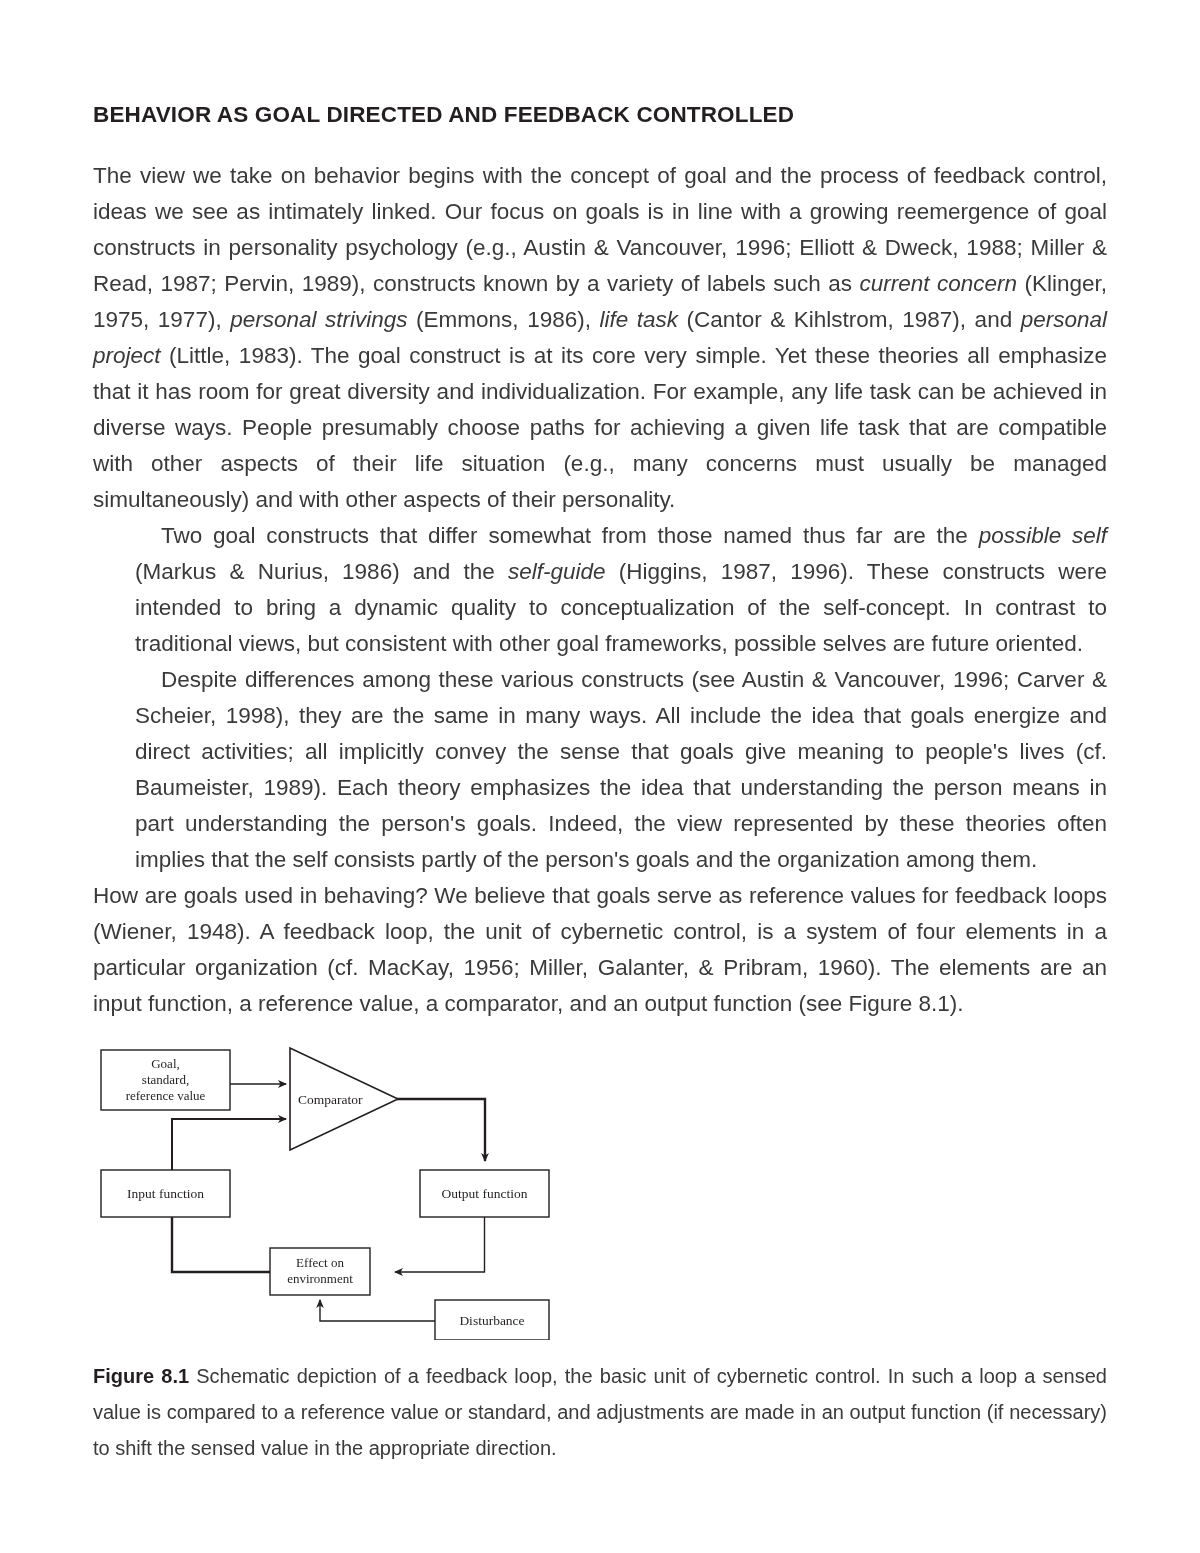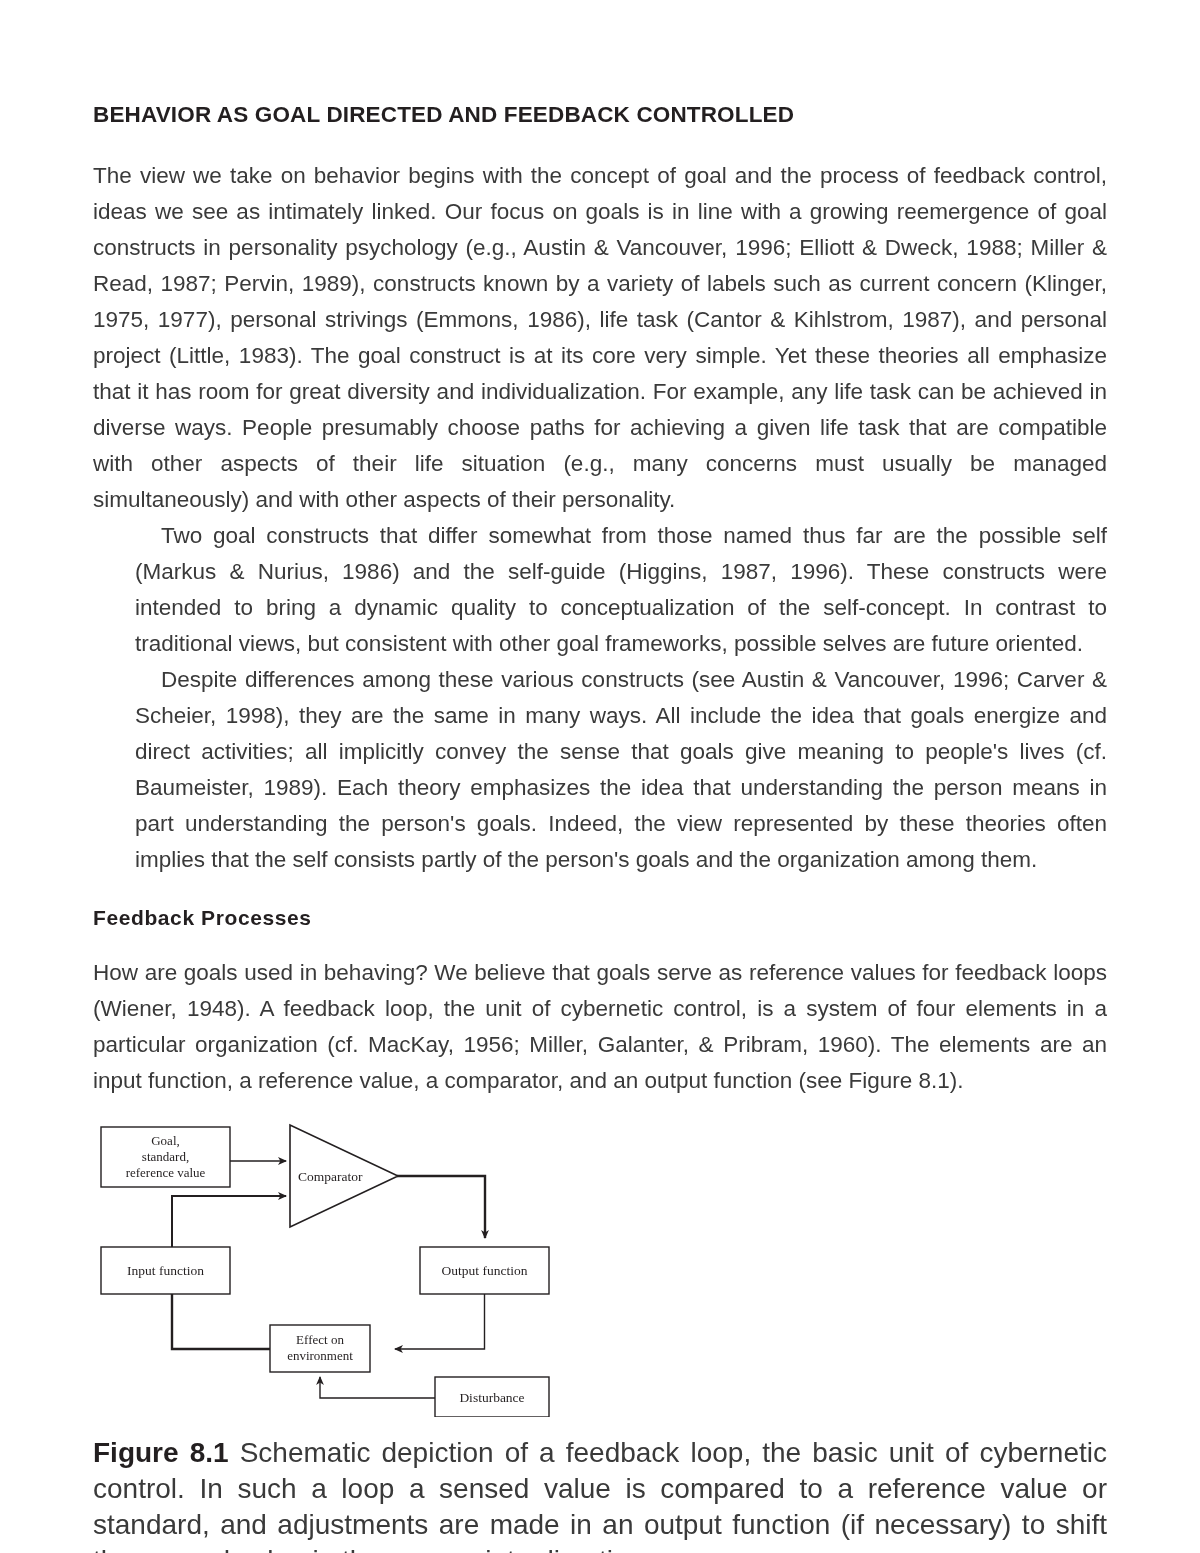--- a/index.html
+++ b/index.html
@@ -50,47 +50,46 @@
     margin: 25px 0 22px 0;
     color: #231f20;
   }
   .fig-wrap {
     margin: 18px 0 0 0;
     position: relative;
     height: 300px;
     text-decoration: underline;
   }
   .figure-caption {
-    font-size: 28px;
+    font-size: 20px;
     line-height: 36px;
     text-align: justify;
     margin: 18px 0 0 0;
     color: #3a3a3a;
   }
   .figure-caption .fig-label {
     font-weight: bold;
     color: #231f20;
   }
-  .ital { }
+  .ital { font-style: italic; }
   svg { display: block; }
 </style>
 </head>
 <body>
 
 <div class="page">
 
   <h1 class="doc-title">BEHAVIOR AS GOAL DIRECTED AND FEEDBACK CONTROLLED</h1>
 
   <p class="body-text"><span>The view we take on behavior begins with the concept of goal and the process of feedback control, ideas we see as intimately linked. Our focus on goals is in line with a growing reemergence of goal constructs in personality psychology (e.g., Austin &amp; Vancouver, 1996; Elliott &amp; Dweck, 1988; Miller &amp; Read, 1987; Pervin, 1989), constructs known by a variety of labels such as </span><span class="ital">current concern</span><span> (Klinger, 1975, 1977), </span><span class="ital">personal strivings</span><span> (Emmons, 1986), </span><span class="ital">life task</span><span> (Cantor &amp; Kihlstrom, 1987), and </span><span class="ital">personal project</span><span> (Little, 1983). The goal construct is at its core very simple. Yet these theories all emphasize that it has room for great diversity and individualization. For example, any life task can be achieved in diverse ways. People presumably choose paths for achieving a given life task that are compatible with other aspects of their life situation (e.g., many concerns must usually be managed simultaneously) and with other aspects of their personality.</span></p>
 
   <p class="body-text indent"><span>Two goal constructs that differ somewhat from those named thus far are the </span><span class="ital">possible self</span><span> (Markus &amp; Nurius, 1986) and the </span><span class="ital">self-guide</span><span> (Higgins, 1987, 1996). These constructs were intended to bring a dynamic quality to conceptualization of the self-concept. In contrast to traditional views, but consistent with other goal frameworks, possible selves are future oriented.</span></p>
 
   <p class="body-text indent">Despite differences among these various constructs (see Austin &amp; Vancouver, 1996; Carver &amp; Scheier, 1998), they are the same in many ways. All include the idea that goals energize and direct activities; all implicitly convey the sense that goals give meaning to people's lives (cf. Baumeister, 1989). Each theory emphasizes the idea that understanding the person means in part understanding the person's goals. Indeed, the view represented by these theories often implies that the self consists partly of the person's goals and the organization among them.</p>
 
-  <h2 class="section-heading">Feedback Processes</h2>
 
   <p class="body-text">How are goals used in behaving? We believe that goals serve as reference values for feedback loops (Wiener, 1948). A feedback loop, the unit of cybernetic control, is a system of four elements in a particular organization (cf. MacKay, 1956; Miller, Galanter, &amp; Pribram, 1960). The elements are an input function, a reference value, a comparator, and an output function (see Figure 8.1).</p>
 
   <div class="fig-wrap">
     <svg width="490" height="300" viewBox="0 0 490 300">
       <defs>
         <marker id="ah" markerWidth="9" markerHeight="9" refX="8" refY="4.5" orient="auto" markerUnits="userSpaceOnUse">
           <path d="M0,0.6 L9,4.5 L0,8.4 L2.4,4.5 Z" fill="#231f20"></path>
         </marker>
       </defs>

